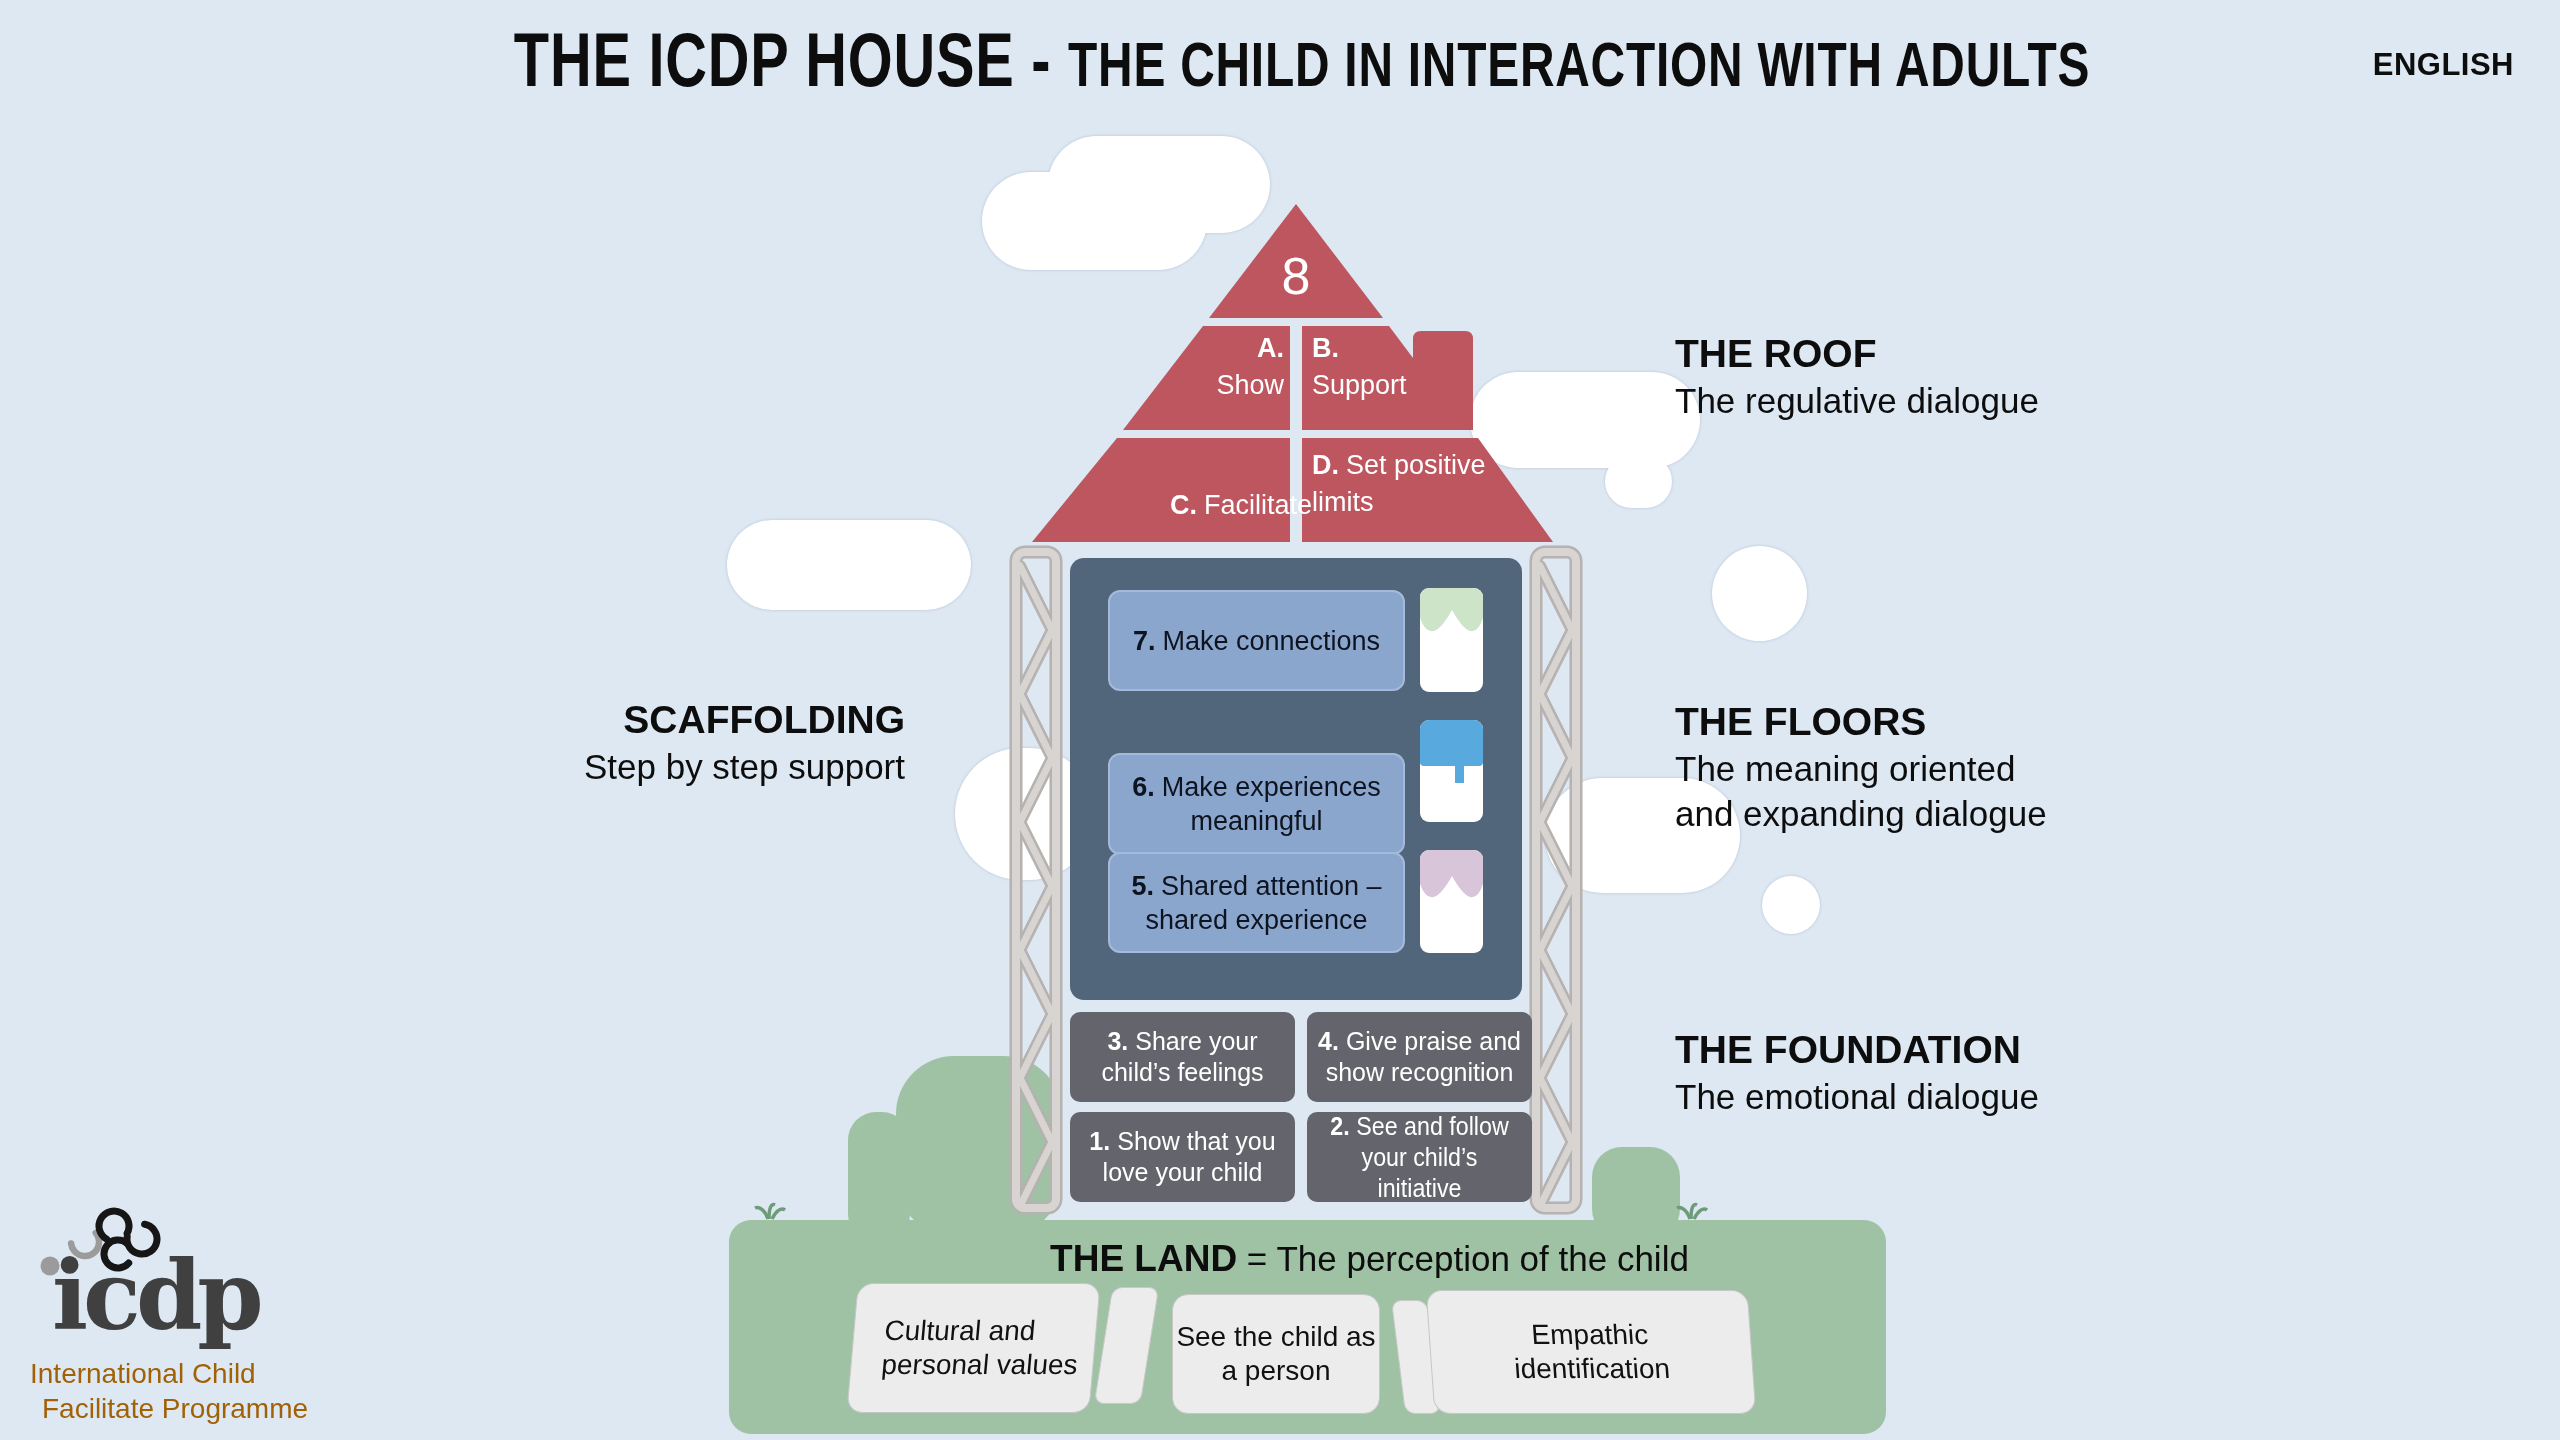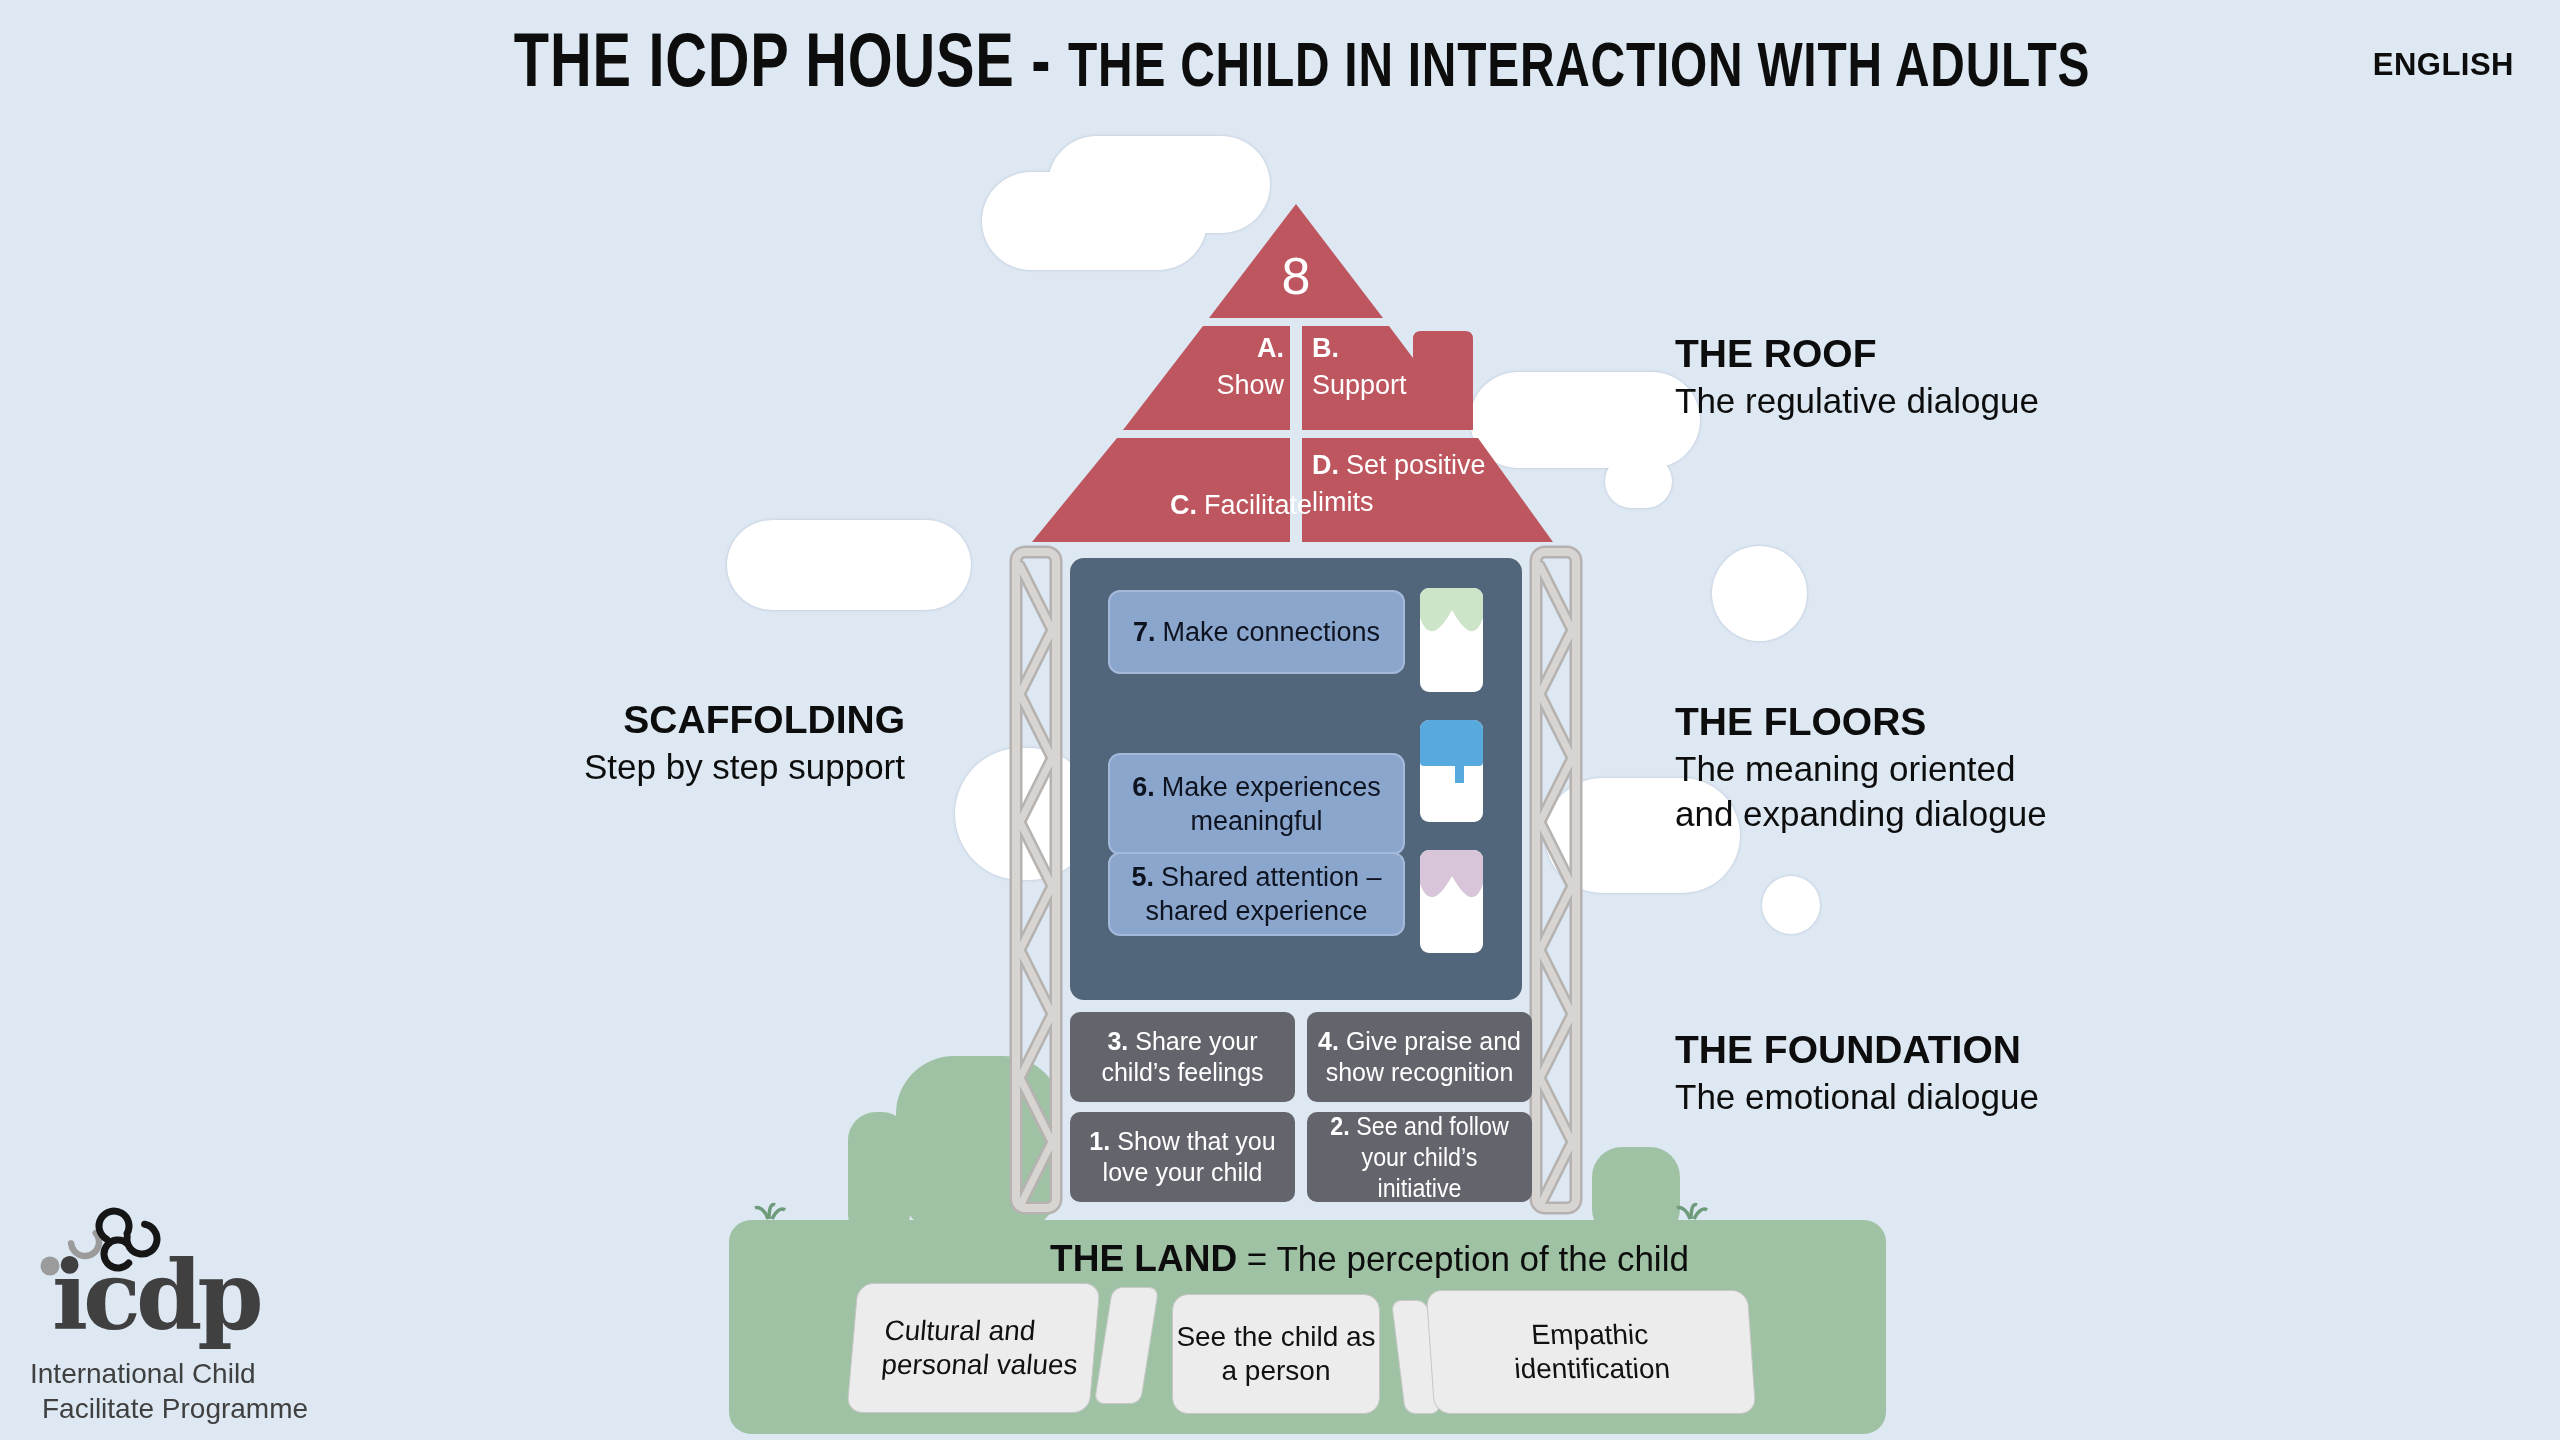--- a/index.html
+++ b/index.html
@@ -17,21 +17,21 @@
   
   .cloud{filter:drop-shadow(0 0 1.5px #b6c2d3);}
   .puff{position:absolute;background:#ffffff;border-radius:999px;}
 
   
   .rooftxt{color:#fff;font-size:27px;line-height:37px;}
   .num{font-weight:700;padding-right:7px;}
   .roof8{left:1261px;top:246px;width:70px;text-align:center;color:#fff;font-size:52px;font-weight:400;}
 
   
-  .floor{left:1108px;width:297px;height:84px;background:#8ba6cd;border:2px solid #a5badb;
+  .floor{left:1108px;width:297px;height:101px;background:#8ba6cd;border:2px solid #a5badb;
          border-radius:12px;display:flex;align-items:center;justify-content:center;text-align:center;
          font-size:27px;line-height:34px;color:#0e1320;padding:0 8px;box-sizing:border-box;}
   .window{left:1420px;width:63px;background:#fff;border-radius:9px;overflow:hidden;}
   .window svg{display:block;}
 
   
   .fbox{width:225px;height:90px;background:#64656c;border-radius:10px;display:flex;align-items:center;
         justify-content:center;text-align:center;color:#fff;font-size:25px;line-height:31px;
         padding:0 2px;box-sizing:border-box;}
   .squeeze{transform:scaleX(0.93);}
@@ -46,21 +46,21 @@
   .landcap{left:729px;width:1281px;top:1238px;text-align:center;font-size:35px;}
   .landcap .h{font-weight:700;font-size:37px;}
   .lbox{background:#ececec;border:1px solid #c6c6c6;border-radius:16px;color:#111;
         font-size:28px;line-height:34px;display:flex;align-items:center;box-sizing:border-box;}
   .lbox.center{justify-content:center;text-align:center;}
   .sliver{background:#ececec;border:1px solid #c9c9c9;border-radius:10px;}
 
   
   .wordmark{left:52px;top:1248px;font-family:"DejaVu Serif",serif;font-weight:700;font-size:95px;
             letter-spacing:-5px;color:#404040;line-height:1;}
-  .orgname{left:30px;top:1356px;font-size:28px;line-height:35px;color:#404040;}
+  .orgname{left:30px;top:1356px;font-size:28px;line-height:35px;color:#a16207;}
   .orgname .l2{padding-left:12px;}
 </style>
 </head>
 <body>
 
 <div class="stage">
 
   <div class="abs cloud" style="left:982px;top:136px;width:290px;height:135px;">
     <span class="puff" style="left:66px;top:0;width:222px;height:97px;"></span>
     <span class="puff" style="left:0;top:36px;width:225px;height:98px;"></span>

